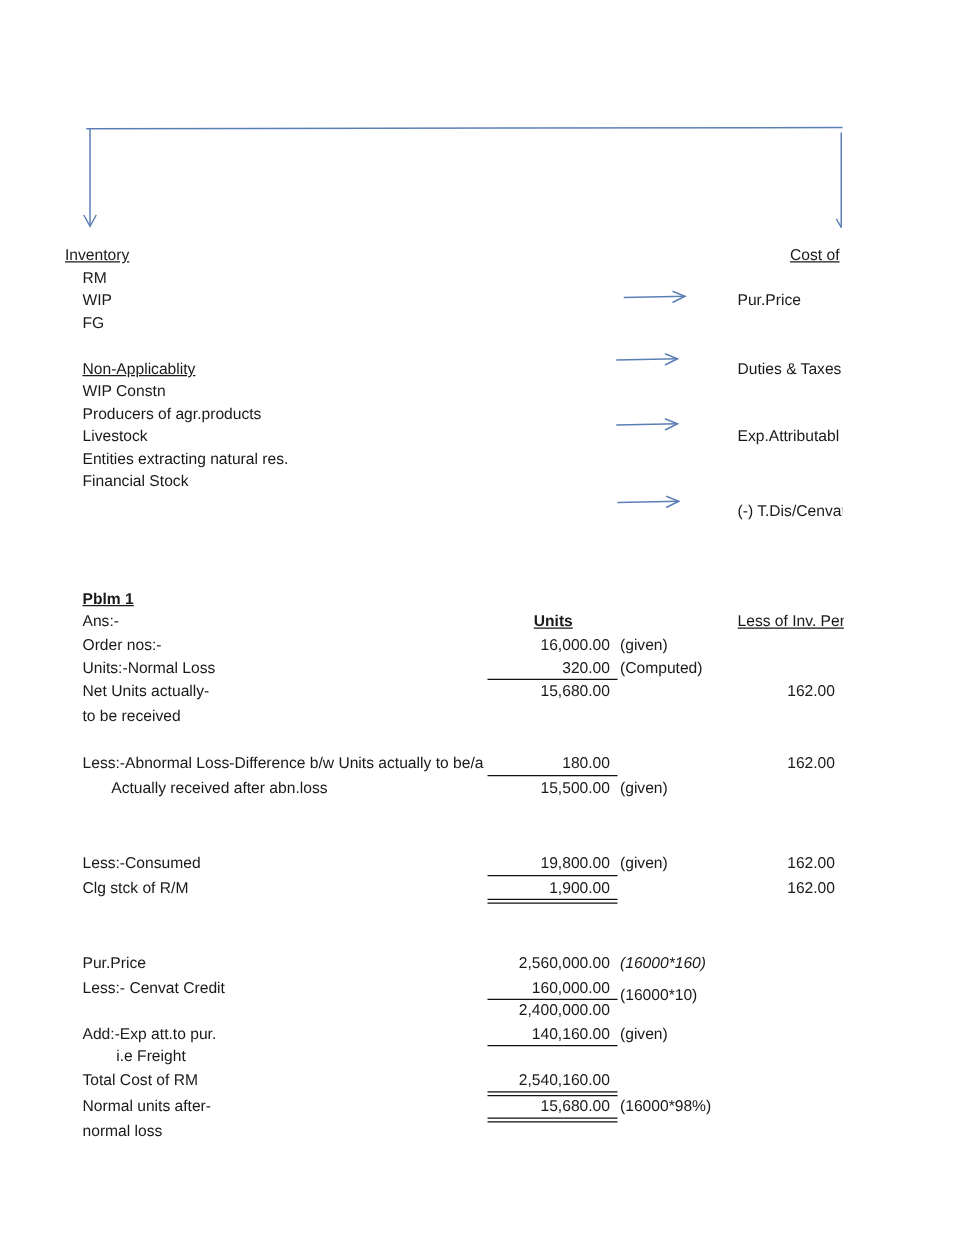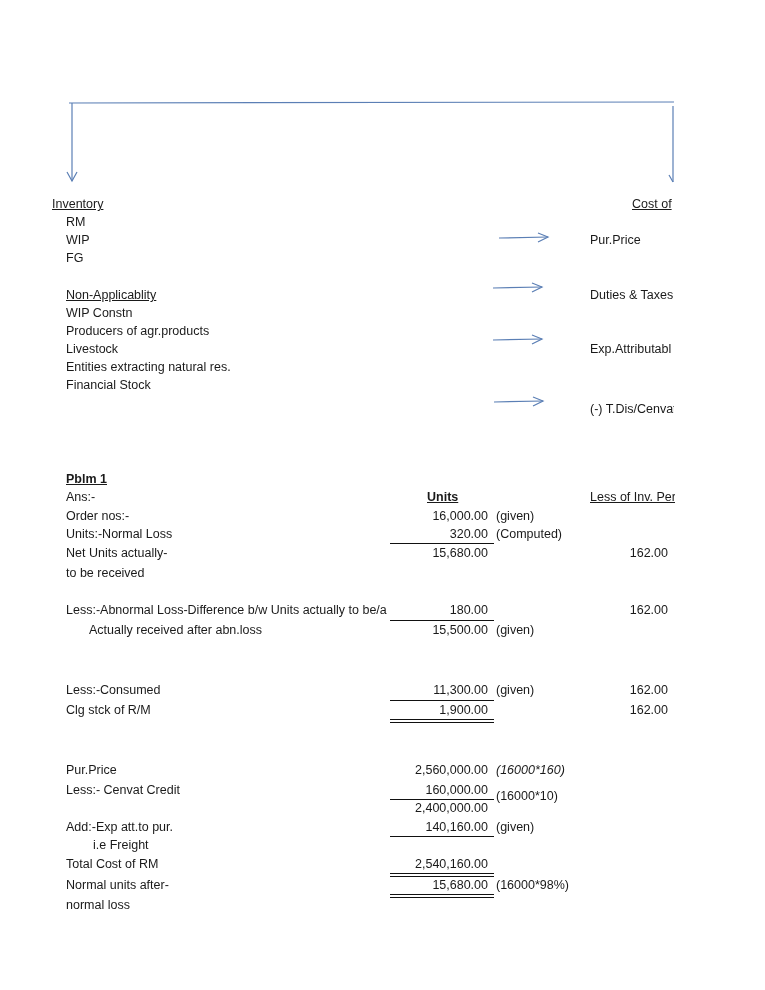--- a/index.html
+++ b/index.html
@@ -78,21 +78,21 @@
 <div class="abs clip" style="left:66px; top:601px; width:324px;">Less:-Abnormal Loss-Difference b/w Units actually to be/a</div>
 <div class="abs num" style="left:390px; top:601px;">180.00</div>
 <div class="abs num" style="left:570px; top:601px;">162.00</div>
 <div class="line-single" style="left:390px; top:620px; width:104px;"></div>
 
 <div class="abs" style="left:70px; top:621px;margin-left:19px;">Actually received after abn.loss</div>
 <div class="abs num" style="left:390px; top:621px;">15,500.00</div>
 <div class="abs" style="left:496px; top:621px;">(given)</div>
 
 <div class="abs" style="left:66px; top:681px;">Less:-Consumed</div>
-<div class="abs num" style="left:390px; top:681px;">11,300.00</div>
+<div class="abs num" style="left:390px; top:681px;">19,800.00</div>
 <div class="abs" style="left:496px; top:681px;">(given)</div>
 <div class="abs num" style="left:570px; top:681px;">162.00</div>
 <div class="line-single" style="left:390px; top:700px; width:104px;"></div>
 
 <div class="abs" style="left:66px; top:701px;">Clg stck of R/M</div>
 <div class="abs num" style="left:390px; top:701px;">1,900.00</div>
 <div class="abs num" style="left:570px; top:701px;">162.00</div>
 <div class="line-double" style="left:390px; top:719px; width:104px;"></div>
 
 <div class="abs" style="left:66px; top:761px;">Pur.Price</div>

